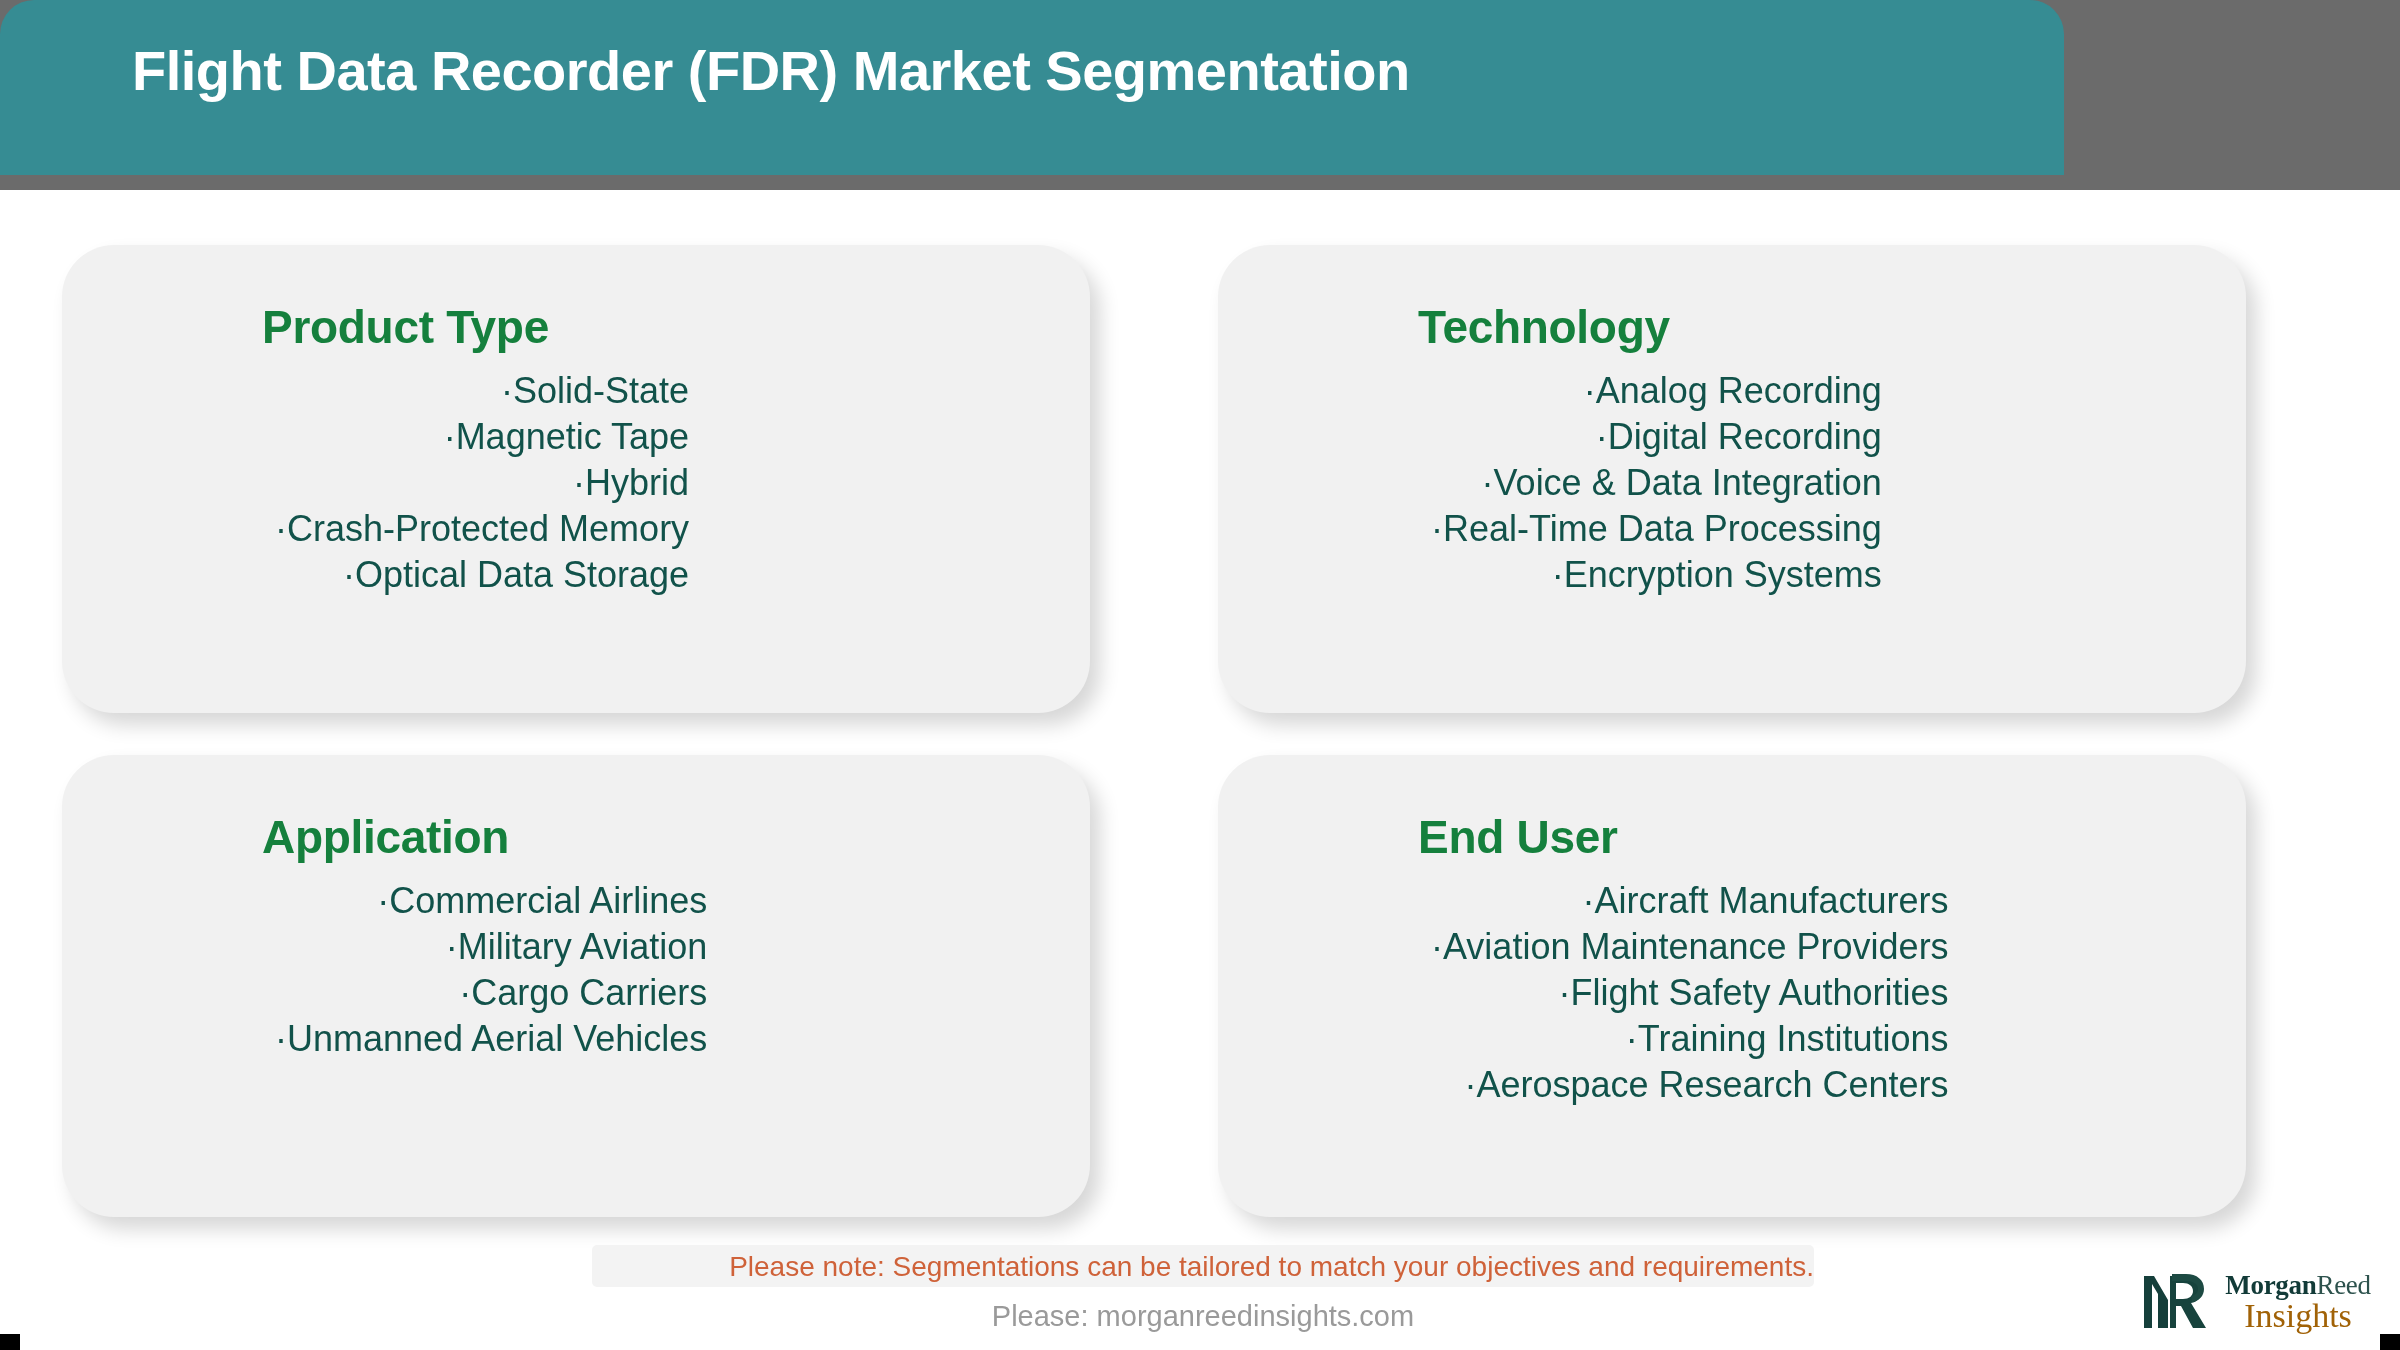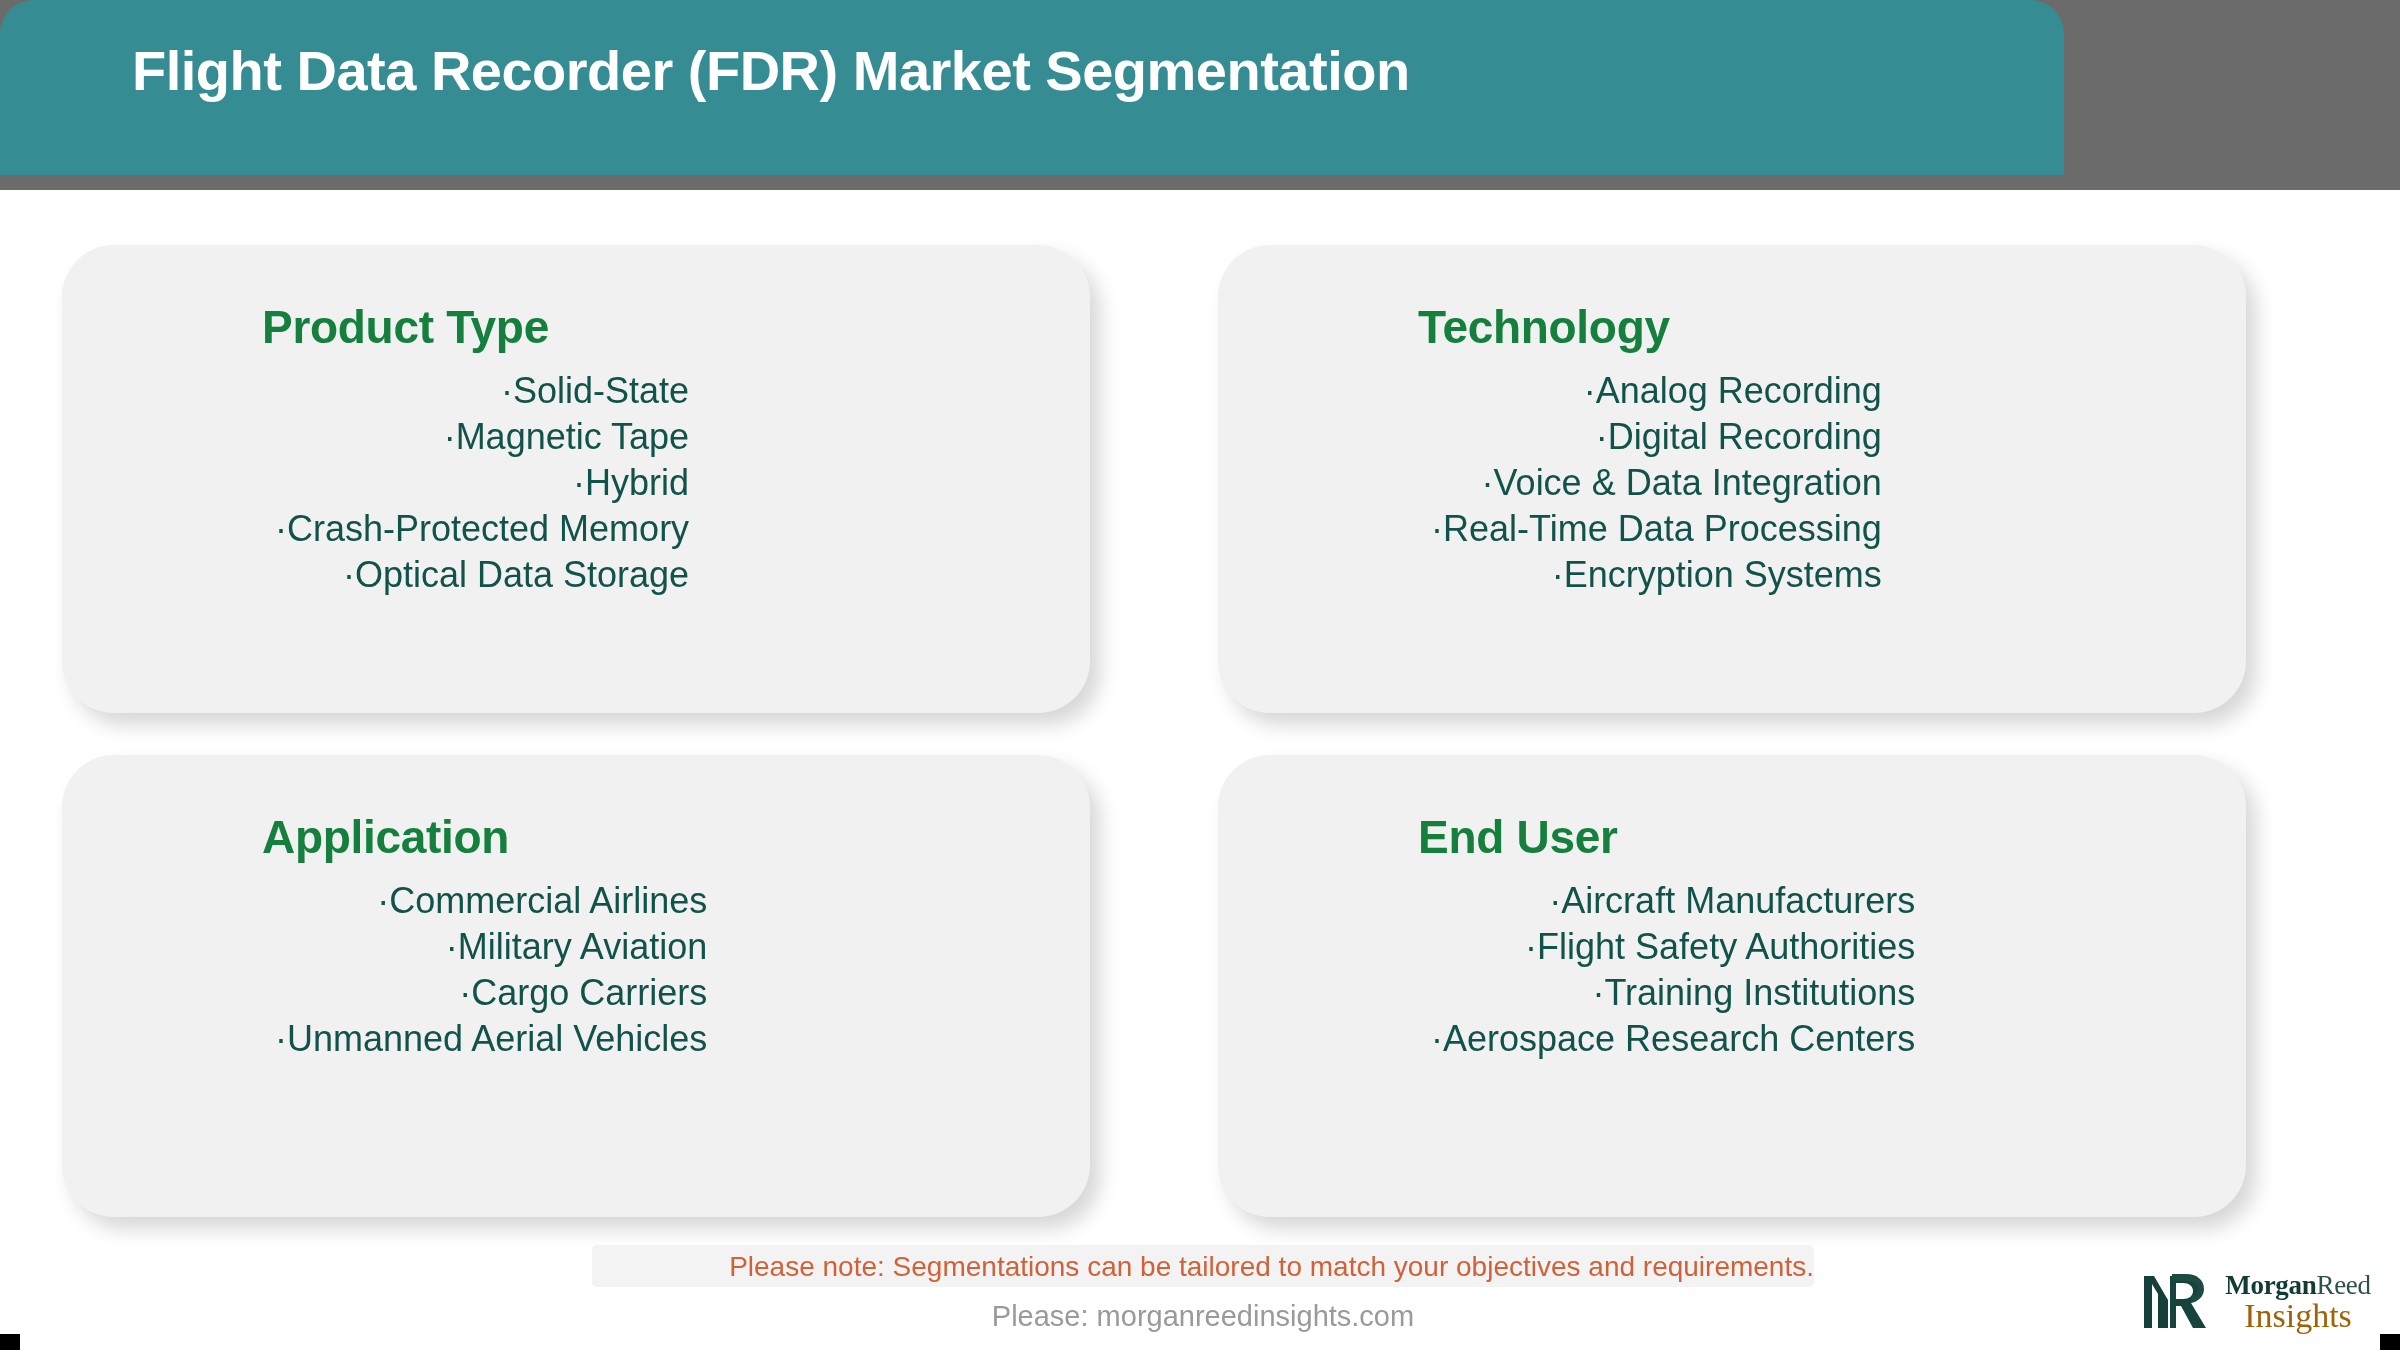--- a/index.html
+++ b/index.html
@@ -229,20 +229,21 @@
         <li><span class="bullet">·</span><span>Unmanned Aerial Vehicles</span></li>
       </ul>
     </div>
   </div>
 
   <div class="card" id="card-end-user">
     <div class="card-inner">
       <div class="card-title">End User</div>
       <ul class="card-list">
         <li><span class="bullet">·</span><span>Aircraft Manufacturers</span></li>
+        <li><span class="bullet">·</span><span>Aviation Maintenance Providers</span></li>
         <li><span class="bullet">·</span><span>Flight Safety Authorities</span></li>
         <li><span class="bullet">·</span><span>Training Institutions</span></li>
         <li><span class="bullet">·</span><span>Aerospace Research Centers</span></li>
       </ul>
     </div>
   </div>
 
   <div id="note-box">
     <div id="note-text">Please note: Segmentations can be tailored to match your objectives and requirements.</div>
   </div>

